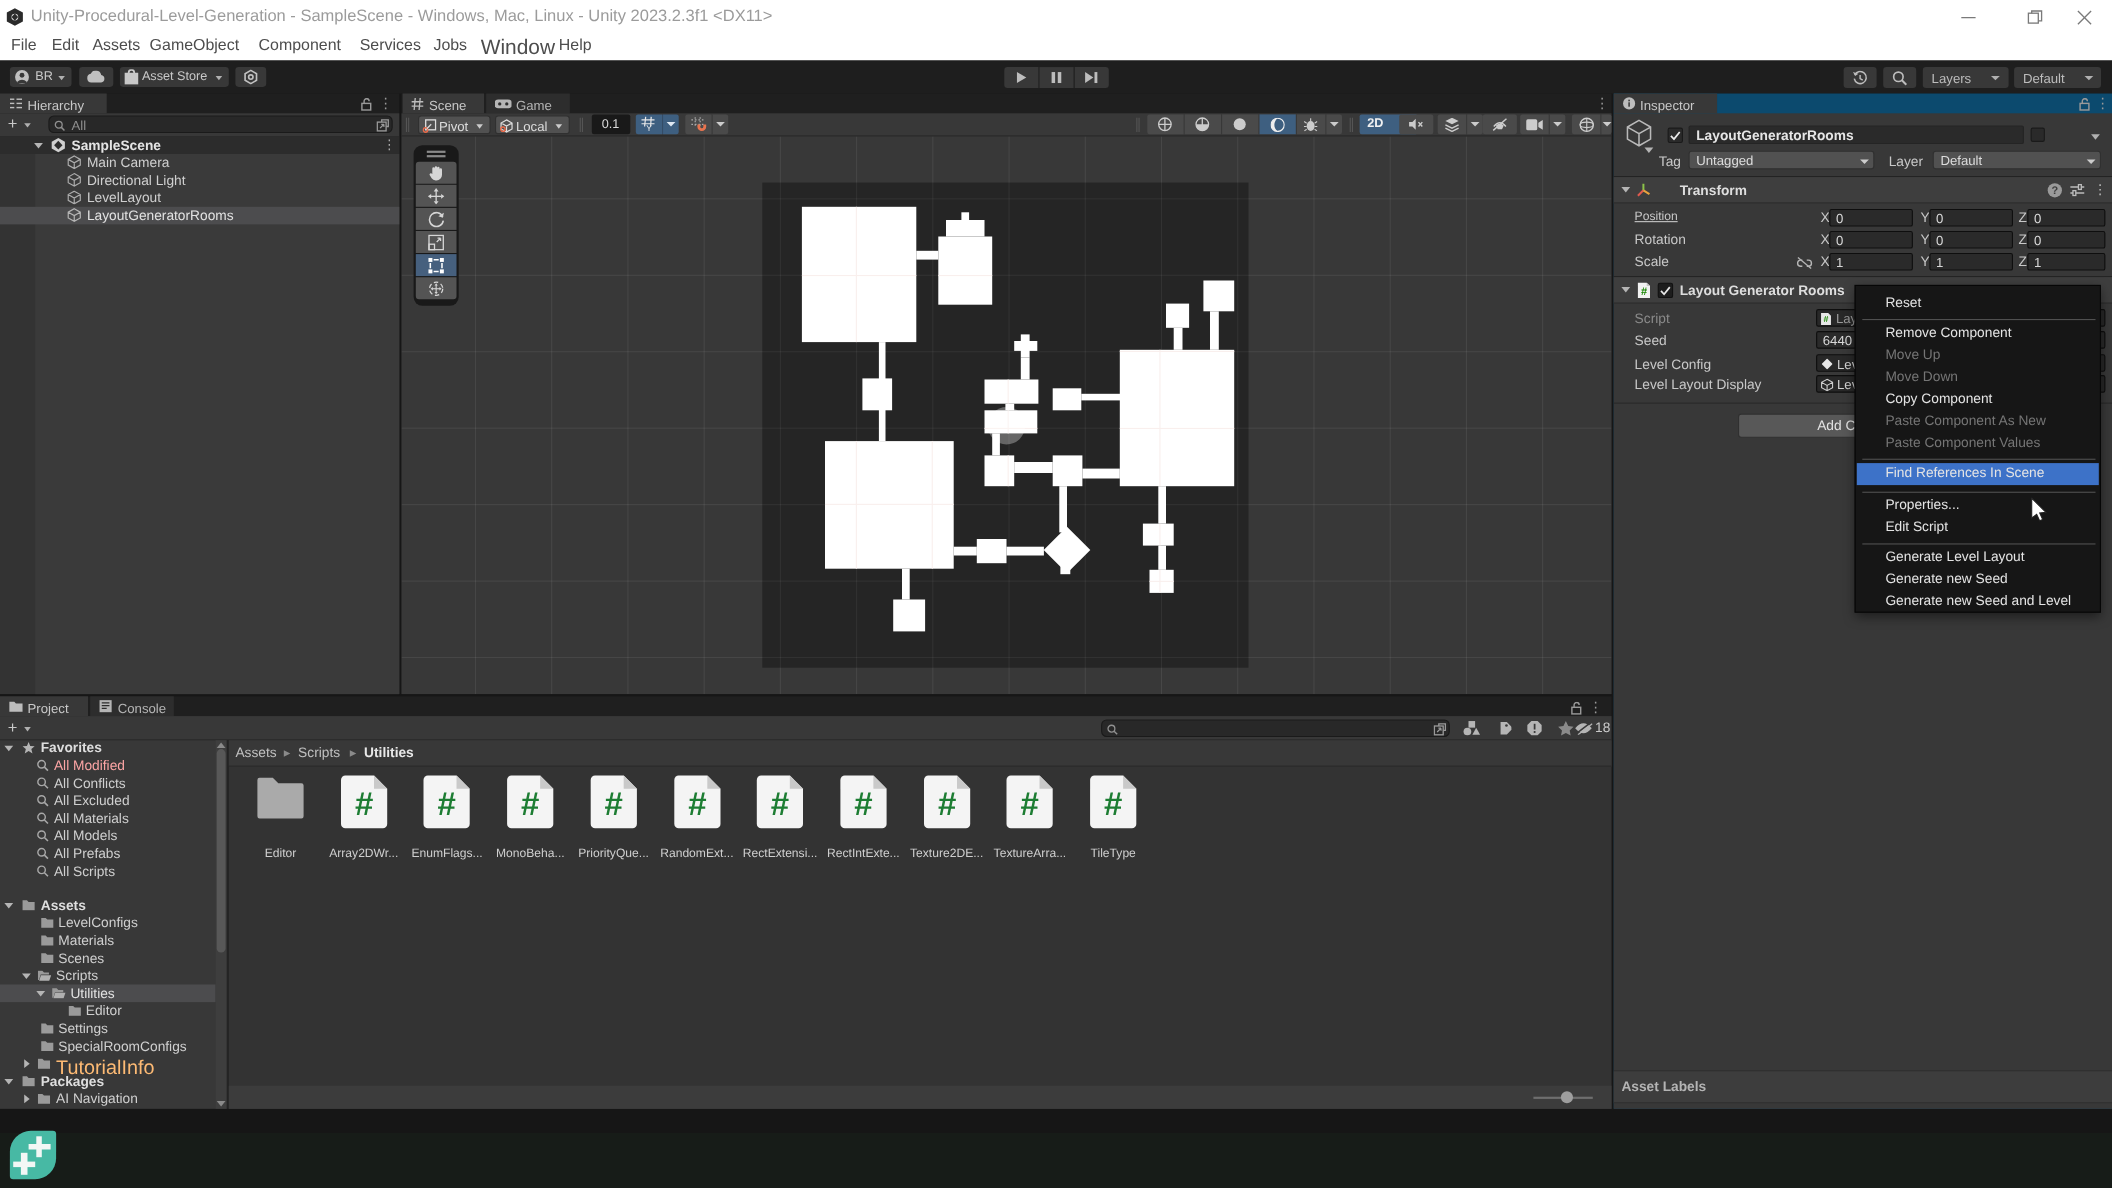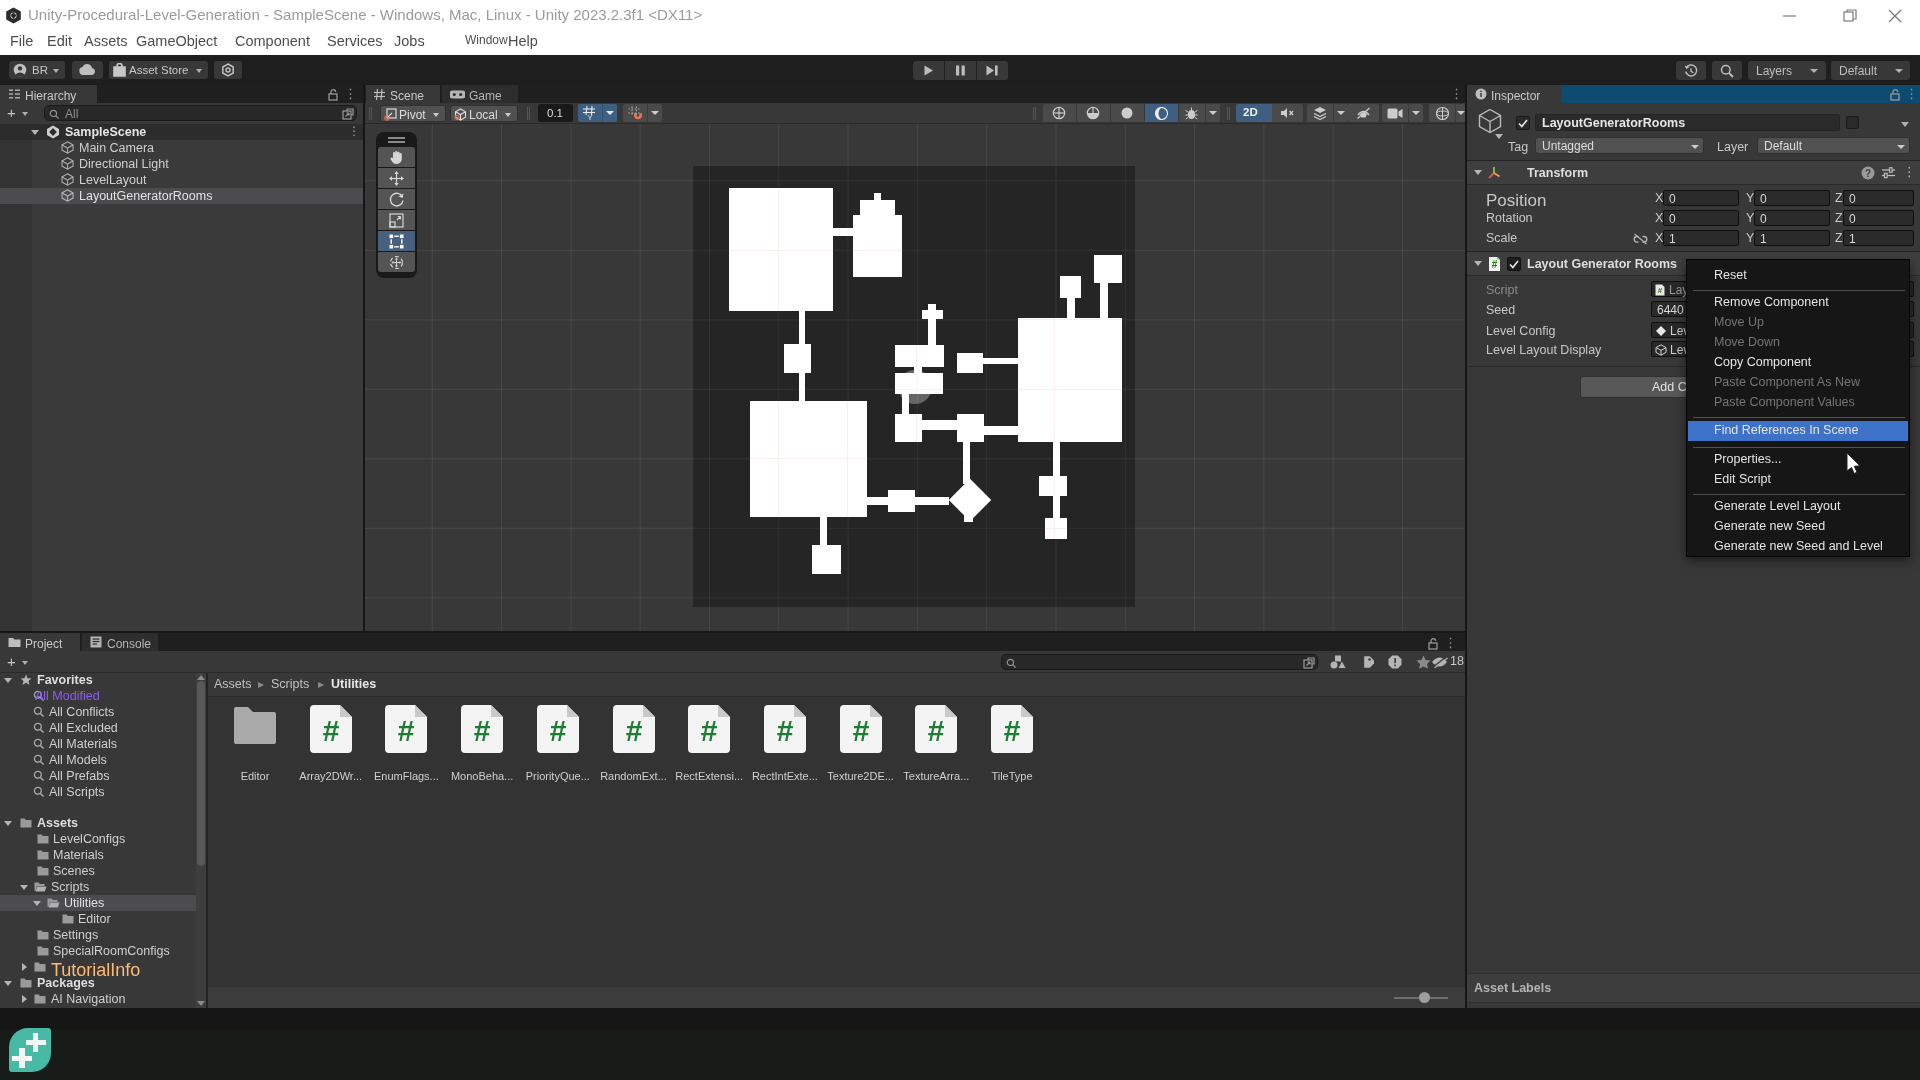--- a/index.html
+++ b/index.html
@@ -25,21 +25,21 @@
     <path d="M8.5 5.2 L11.5 8.5 L8.5 11.8 L5.5 8.5 Z" fill="#2b2b2b"></path>
   </svg>
   <div class="t" style="left:28px;top:6px;font-size:15px;color:#9b9b9b;">Unity-Procedural-Level-Generation - SampleScene - Windows, Mac, Linux - Unity 2023.2.3f1 &lt;DX11&gt;</div>
   <div class="t" style="left:10px;top:33px;font-size:14.5px;color:#4d4d4d;">File</div>
   <div class="t" style="left:47px;top:33px;font-size:14.5px;color:#4d4d4d;">Edit</div>
   <div class="t" style="left:84px;top:33px;font-size:14.5px;color:#4d4d4d;">Assets</div>
   <div class="t" style="left:136px;top:33px;font-size:14.5px;color:#4d4d4d;">GameObject</div>
   <div class="t" style="left:235px;top:33px;font-size:14.5px;color:#4d4d4d;">Component</div>
   <div class="t" style="left:327px;top:33px;font-size:14.5px;color:#4d4d4d;">Services</div>
   <div class="t" style="left:394px;top:33px;font-size:14.5px;color:#4d4d4d;">Jobs</div>
-  <div class="t" style="left:437px;top:33px;font-size:12px;color:#4d4d4d;margin-left:28px;">Window</div>
+  <div class="t" style="left:437px;top:33px;font-size:19px;color:#4d4d4d;">Window</div>
   <div class="t" style="left:508px;top:33px;font-size:14.5px;color:#4d4d4d;">Help</div>
   <svg class="abs" style="left:1779px;top:9px;" width="130" height="14" viewBox="0 0 130 14">
     <g stroke="#7a7a7a" stroke-width="1.2" fill="none">
       <line x1="4" y1="7" x2="17" y2="7"></line>
       <rect x="65" y="3" width="9" height="9"></rect>
       <path d="M68 3 V1 H77 V10 H74"></path>
       <line x1="110" y1="1" x2="122" y2="13"></line>
       <line x1="122" y1="1" x2="110" y2="13"></line>
     </g>
   </svg>
@@ -548,21 +548,21 @@
             <g stroke="#bdbdbd" stroke-width="1.3">
               <line x1="0" y1="3" x2="13" y2="3"></line>
               <line x1="0" y1="8.5" x2="13" y2="8.5"></line>
             </g>
             <rect x="7.5" y="0.8" width="2.6" height="4.4" fill="#3e3e3e" stroke="#bdbdbd" stroke-width="1.2"></rect>
             <rect x="2.5" y="6.3" width="2.6" height="4.4" fill="#3e3e3e" stroke="#bdbdbd" stroke-width="1.2"></rect>
           </svg>
       <div class="t" style="left:436px;top:3px;color:#bbb;font-size:12.5px;">⋮</div>
     </div>
 
-    <div class="t" style="left:19px;top:88px;font-size:17px;color:#c8c8c8;">Position</div>
+    <div class="t" style="left:19px;top:88px;font-size:11px;color:#c8c8c8;text-decoration:underline;">Position</div>
     <div class="t" style="left:19px;top:108px;font-size:12.5px;color:#c8c8c8;">Rotation</div>
     <div class="t" style="left:19px;top:128px;font-size:12.5px;color:#c8c8c8;">Scale</div>
     <svg class="abs" style="left:166px;top:130px;" width="15" height="12" viewBox="0 0 15 12">
           <path d="M5.5 3.5 H4 a2.8 2.8 0 0 0 0 5.6 h1.5 M9.5 3.5 H11 a2.8 2.8 0 0 1 0 5.6 H9.5" fill="none" stroke="#b5b5b5" stroke-width="1.3"></path>
           <line x1="1.5" y1="1" x2="13.5" y2="11" stroke="#b5b5b5" stroke-width="1.2"></line>
         </svg>
     <div class="t" style="left:188px;top:88px;font-size:12.5px;color:#c8c8c8;">X</div>
     <div class="field" style="left:196px;top:87px;width:76px;height:16px;">
           <div class="t" style="left:5px;top:1px;">0</div>
         </div>
@@ -727,21 +727,21 @@
           <svg class="abs" style="left:20px;top:2px;" width="12" height="12" viewBox="0 0 12 12">
             <path d="M6 0.5 L7.5 4.2 L11.5 4.5 L8.5 7 L9.5 11 L6 8.8 L2.5 11 L3.5 7 L0.5 4.5 L4.5 4.2 Z" fill="#b5b5b5"></path>
           </svg>
           <div class="t" style="left:37px;top:1px;font-size:12.5px;font-weight:bold;color:#dedede;">Favorites</div>
         </div>
         <div class="abs" style="left: 0px; top: 55px; width: 196px; height: 16px;">
           <svg class="abs" style="left:33px;top:2px;" width="12" height="12" viewBox="0 0 12 12">
             <circle cx="4.8" cy="4.8" r="3.4" fill="none" stroke="#a8a8a8" stroke-width="1.3"></circle>
             <line x1="7.4" y1="7.4" x2="10.6" y2="10.6" stroke="#a8a8a8" stroke-width="1.4"></line>
           </svg>
-          <div class="t" style="left:35px;top:1px;font-size:12.5px;color:#8b5cf6;">All Modified</div>
+          <div class="t" style="left:49px;top:1px;font-size:12.5px;color:#fca5a5;">All Modified</div>
         </div>
         <div class="abs" style="left: 0px; top: 71px; width: 196px; height: 16px;">
           <svg class="abs" style="left:33px;top:2px;" width="12" height="12" viewBox="0 0 12 12">
             <circle cx="4.8" cy="4.8" r="3.4" fill="none" stroke="#a8a8a8" stroke-width="1.3"></circle>
             <line x1="7.4" y1="7.4" x2="10.6" y2="10.6" stroke="#a8a8a8" stroke-width="1.4"></line>
           </svg>
           <div class="t" style="left:49px;top:1px;font-size:12.5px;color:#cfcfcf;">All Conflicts</div>
         </div>
         <div class="abs" style="left: 0px; top: 87px; width: 196px; height: 16px;">
           <svg class="abs" style="left:33px;top:2px;" width="12" height="12" viewBox="0 0 12 12">

